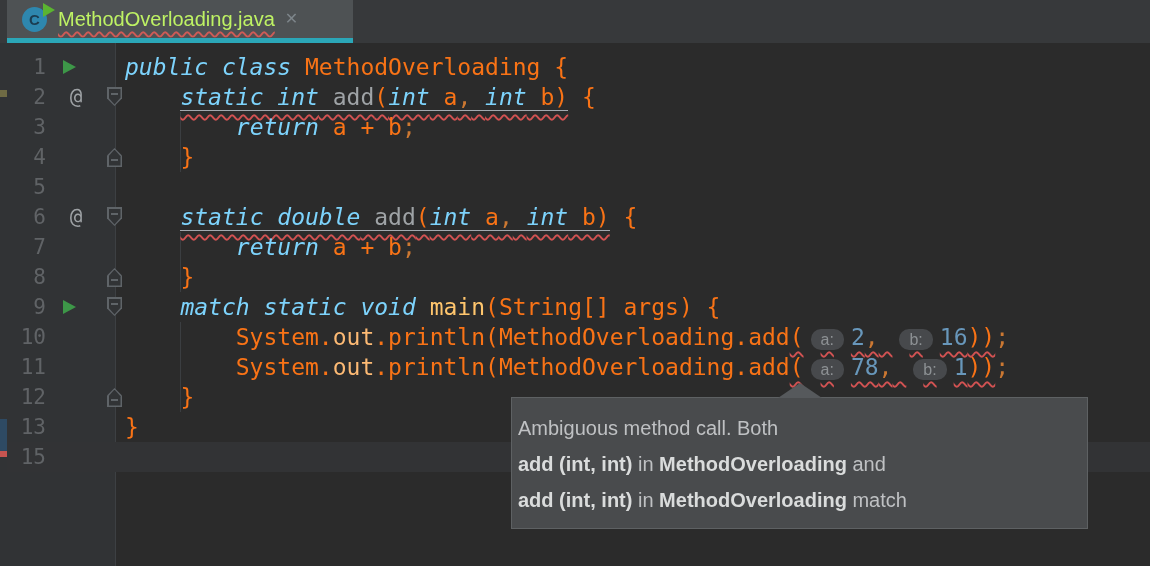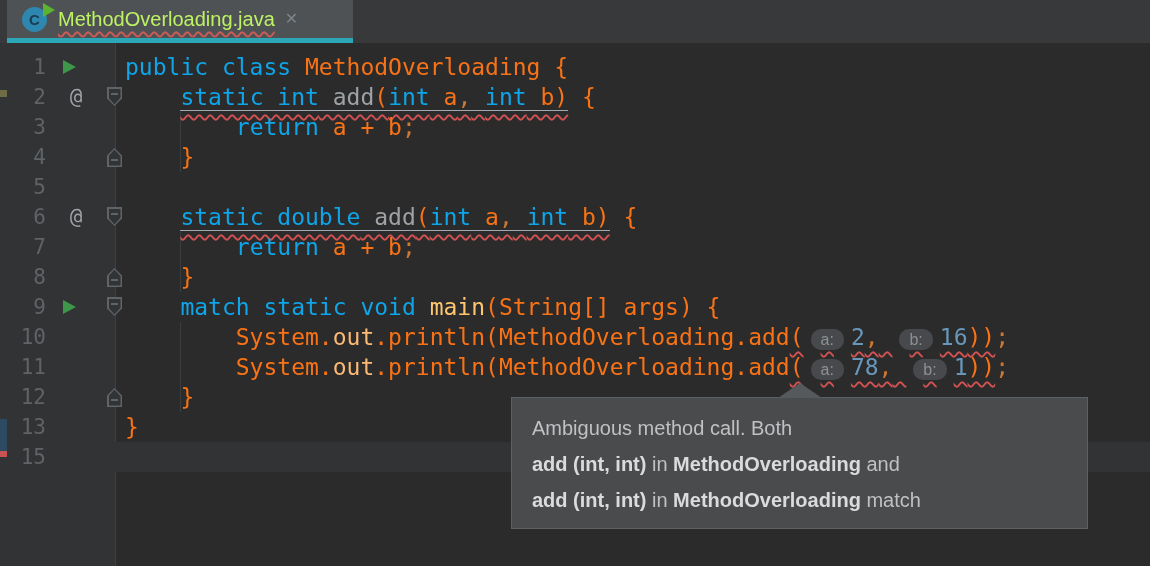--- a/index.html
+++ b/index.html
@@ -65,21 +65,21 @@
   .fold-in { position:absolute; left:1.5px; top:1.5px; right:1.5px; bottom:1.5px; background:#313335; }
   .fold.top .fold-in { clip-path:polygon(0 0,100% 0,100% 58%,50% 100%,0 58%); }
   .fold.bottom .fold-in { clip-path:polygon(50% 0,100% 42%,100% 100%,0 100%,0 42%); }
   .fold-minus { position:absolute; left:4px; width:7px; height:2px; background:#5F6468; }
   .fold.top .fold-minus { top:6px; }
   .fold.bottom .fold-minus { top:11px; }
   .code {
     position:absolute; left:118px; top:0; height:30px; white-space:pre;
     font-size:23px; line-height:30px;
   }
-  .kw   { color:#0ea5e9; }
+  .kw   { color:#7dd3fc;font-style:italic; }
   .pl   { color:#f97316; }
   .decl { color:#9FA3A6; }
   .fn   { color:#FFC66D; }
   .fld  { color:#fdba74; }
   .num  { color:#6897BB; }
   .sc   { color:#CC7832; }
   .hint {
     background:#47494C; color:#8D9194; font-family:"Liberation Sans","DejaVu Sans",sans-serif;
     font-size:16px; border-radius:10px; padding:2px 10px; margin:0 7px;
   }
@@ -88,21 +88,21 @@
     text-decoration-line:underline; text-decoration-style:wavy;
     text-decoration-color:#D25252; text-decoration-thickness:2px; text-underline-offset:9px;
   }
   .err-call {
     text-decoration-line:underline; text-decoration-style:wavy;
     text-decoration-color:#D25252; text-decoration-thickness:2px; text-underline-offset:6px;
   }
   
   #tooltip {
     position:absolute; left:511px; top:397px; width:577px; height:132px; z-index:10;
-    background:#494B4D; border:1px solid #5E6163; padding:12px 20px;
+    background:#494B4D; border:1px solid #5E6163; padding:12px 6px;
     font-family:"Liberation Sans","DejaVu Sans",sans-serif; font-size:20px;
     line-height:36px; color:#BFC1C3;
   }
   #tooltip b { color:#DADCDC; font-weight:bold; }
   #beak {
     position:absolute; left:266px; top:-15px; width:0; height:0;
     border-left:22px solid transparent; border-right:22px solid transparent;
     border-bottom:15px solid #56595C;
   }
   .tt-line { white-space:nowrap; }

